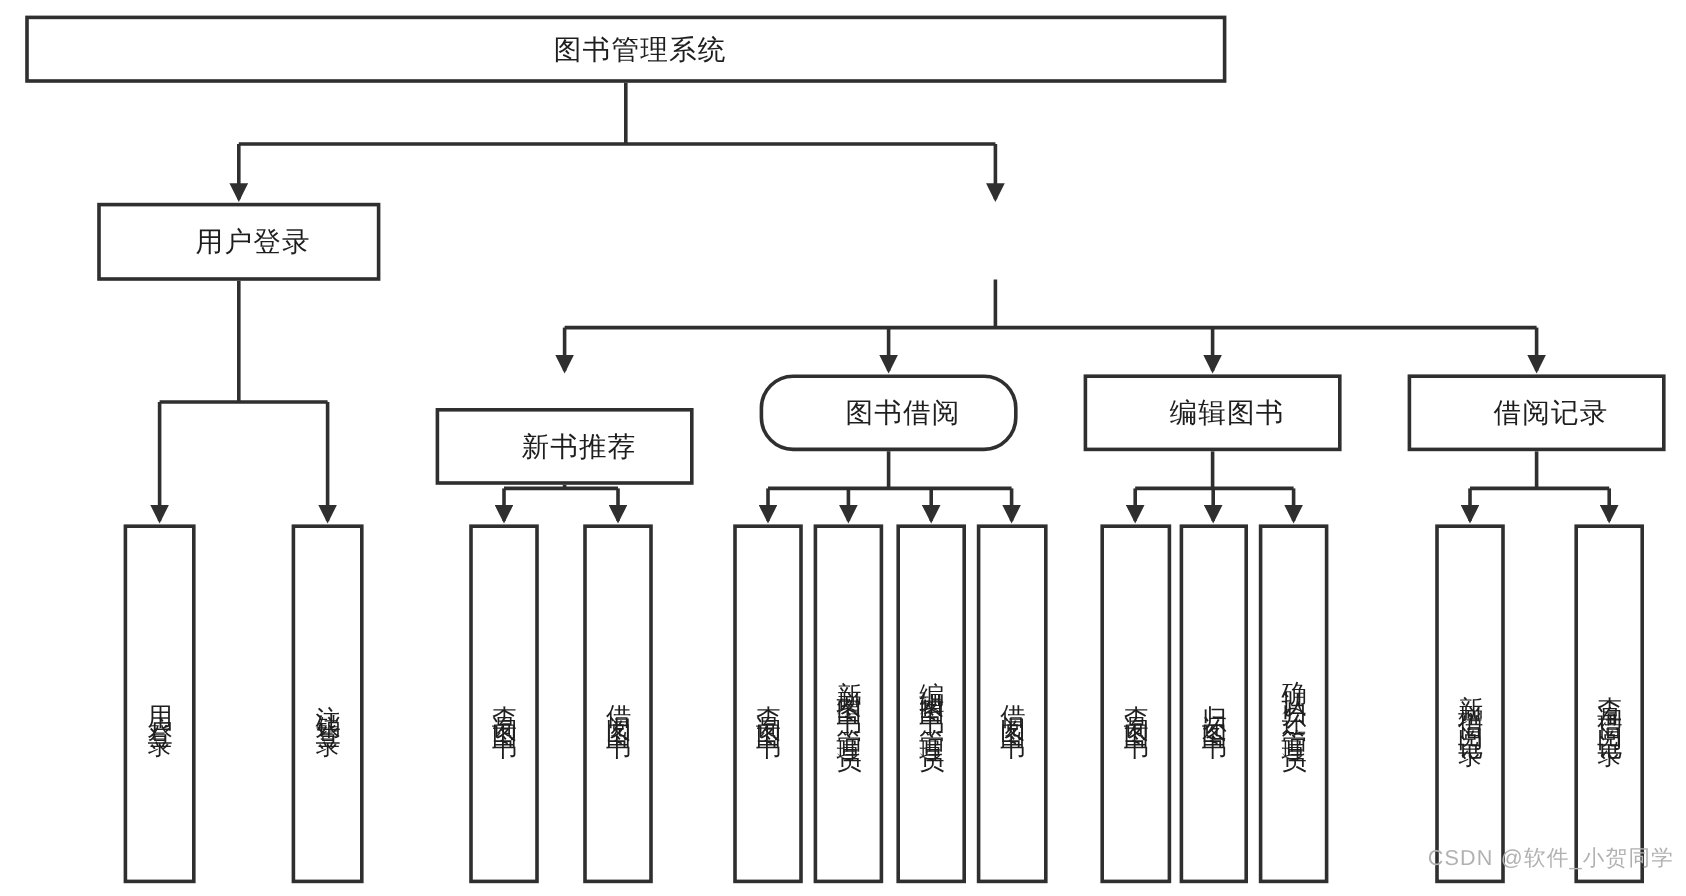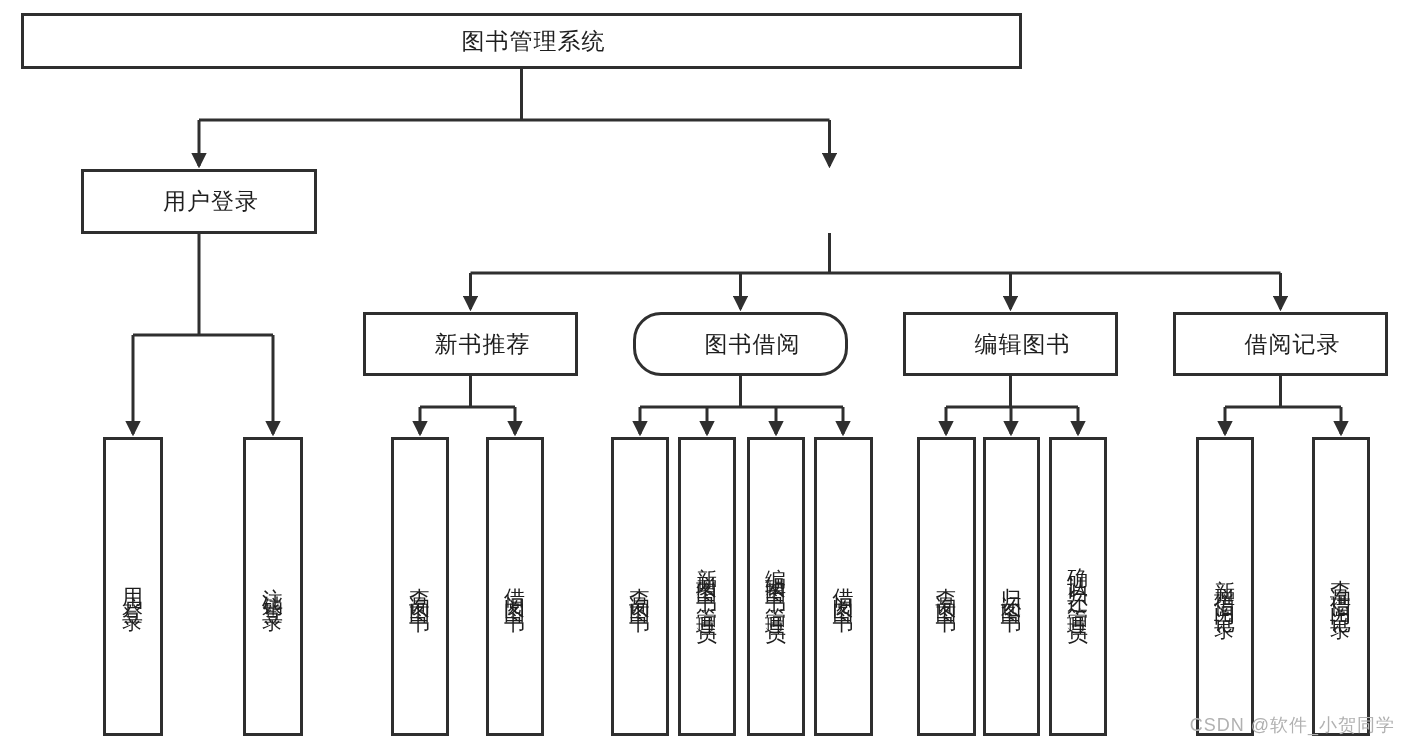--- a/index.html
+++ b/index.html
@@ -33,42 +33,42 @@
     text-orientation: mixed;
     letter-spacing: 8px;
     line-height: 1;
     white-space: nowrap;
   }
   
   .n-root        { left: 21px;   top: 13px;  width: 1001px; height: 56px; }
   .n-user-login  { left: 81px;   top: 169px; width: 236px;  height: 65px; }
   .n-book-mgmt   { left: 711px;  top: 169px; width: 237px;  height: 65px; }
   .n-l3          { top: 312px;   height: 64px; width: 215px; }
-  .n-newbook     { left: 363px; }
+  .n-newbook     { left: 363px; margin-top: 28px; }
   .n-borrowing   { left: 633px; border-radius: 28px; }
   .n-current     { left: 903px; }
   .n-records     { left: 1173px; }
   .leaf          { top: 437px; height: 299px; }
   .lf-a1 { left: 103px;  width: 60px; }
   .lf-a2 { left: 243px;  width: 60px; }
   .lf-b1 { left: 391px;  width: 58px; }
   .lf-b2 { left: 486px;  width: 58px; }
   .lf-c1 { left: 611px;  width: 58px; }
   .lf-c2 { left: 678px;  width: 58px; }
   .lf-c3 { left: 747px;  width: 58px; }
   .lf-c4 { left: 814px;  width: 59px; }
   .lf-d1 { left: 917px;  width: 59px; }
   .lf-d2 { left: 983px;  width: 57px; }
   .lf-d3 { left: 1049px; width: 58px; }
   .lf-e1 { left: 1196px; width: 58px; }
   .lf-e2 { left: 1312px; width: 58px; }
   .watermark {
     position: absolute;
     right: 10px;
-    bottom: 10px;
+    bottom: 20px;
     color: #b1b1b1;
     font-size: 18px;
     letter-spacing: 1px;
     z-index: 5;
   }
 </style>
 </head>
 <body>
 
 <div class="canvas">

